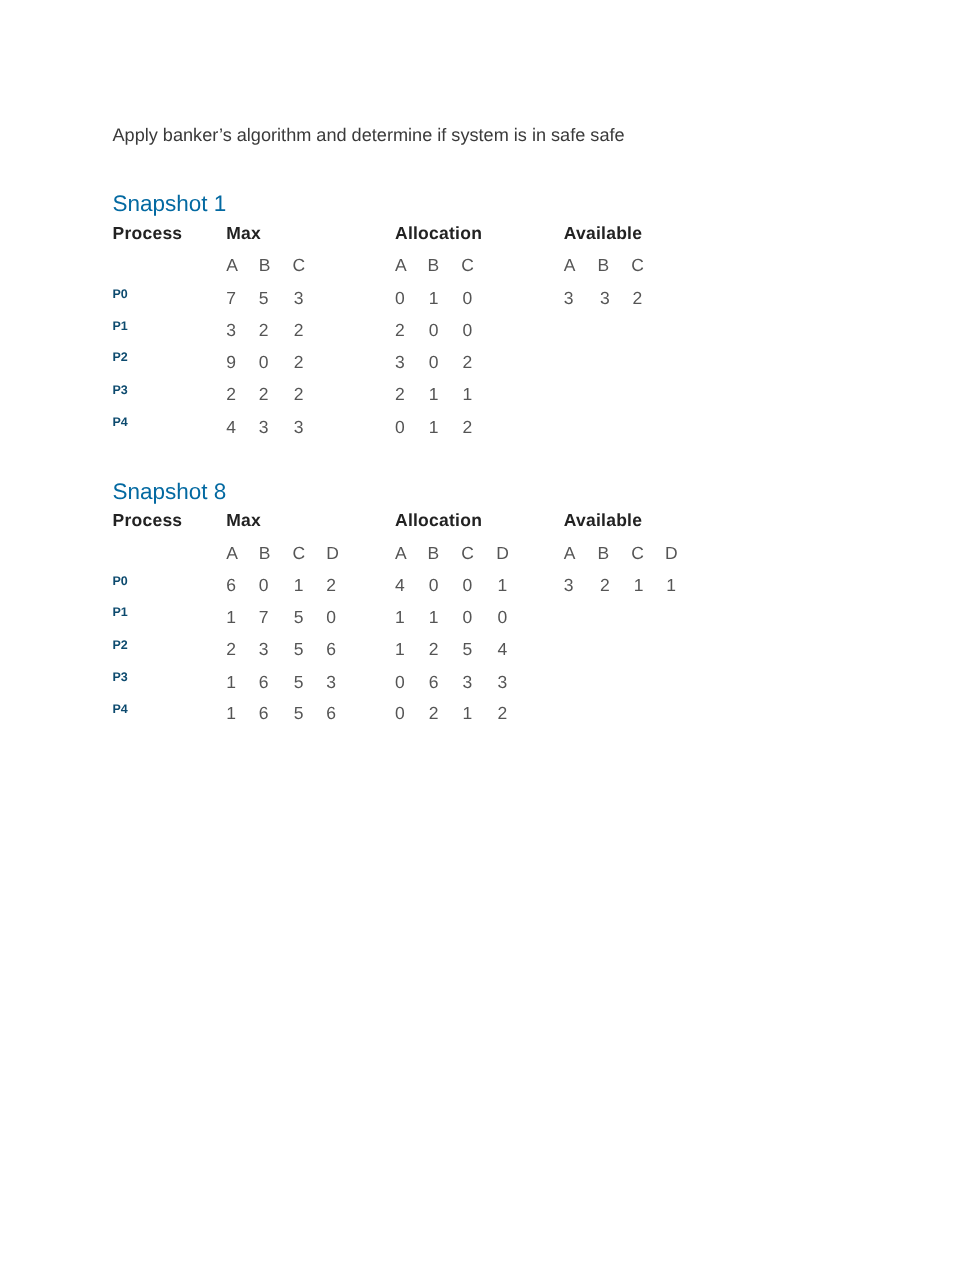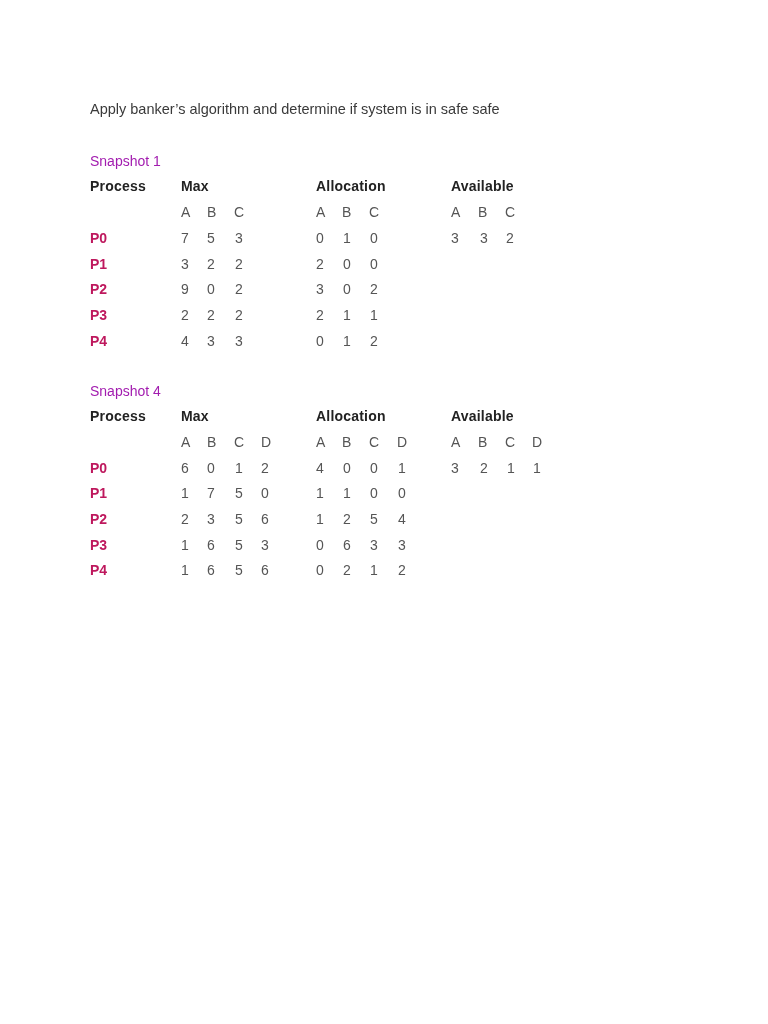--- a/index.html
+++ b/index.html
@@ -2,24 +2,24 @@
 <html><head>
 <meta charset="utf-8">
 <style>
   html, body { margin: 0; padding: 0; }
   body {
     width: 768px; height: 1024px; background: #ffffff; position: relative;
     font-family: "Liberation Sans", sans-serif; color: #333333; overflow: hidden;
   }
   .abs { position: absolute; white-space: nowrap; line-height: 1; }
   .title { left: 90px; top: 102px; font-size: 14.5px; color: #3a3a3a; }
-  .snap-label { font-size: 14px; color: #a21caf; text-align: right; }
+  .snap-label { font-size: 18px; color: #0369a1; text-align: right; }
   .hdr { font-size: 14px; font-weight: bold; color: #222222; letter-spacing: 0.2px; }
   .sub { font-size: 14px; color: #555555; }
-  .proc { font-size: 14px; font-weight: bold; color: #be185d; }
+  .proc { font-size: 10px; font-weight: bold; color: #0c4a6e; }
   .val { font-size: 14px; color: #555555; }
   .snapshot { position: absolute; left: 0; width: 768px; }
 </style>
 </head>
 <body>
 
 <div class="abs title">Apply banker’s algorithm and determine if system is in safe safe</div>
 
 <div class="snapshot" style="top:154px;">
   <div class="abs snap-label" style="left:90px; top:0px;">Snapshot 1</div>
@@ -83,21 +83,21 @@
     <div class="abs val" style="left:181px; top:180px;">4</div>
     <div class="abs val" style="left:207px; top:180px;">3</div>
     <div class="abs val" style="left:235px; top:180px;">3</div>
     <div class="abs val" style="left:316px; top:180px;">0</div>
     <div class="abs val" style="left:343px; top:180px;">1</div>
     <div class="abs val" style="left:370px; top:180px;">2</div>
   </div>
 </div>
 
 <div class="snapshot" style="top:384px;">
-  <div class="abs snap-label" style="left:90px; top:0px;">Snapshot 4</div>
+  <div class="abs snap-label" style="left:90px; top:0px;">Snapshot 8</div>
 
   <div class="abs hdr" style="left:90px; top:25px;">Process</div>
   <div class="abs hdr" style="left:181px; top:25px;">Max</div>
   <div class="abs hdr" style="left:316px; top:25px;">Allocation</div>
   <div class="abs hdr" style="left:451px; top:25px;">Available</div>
 
   <div class="abs sub" style="left:181px; top:51px;">A</div>
   <div class="abs sub" style="left:207px; top:51px;">B</div>
   <div class="abs sub" style="left:234px; top:51px;">C</div>
   <div class="abs sub" style="left:261px; top:51px;">D</div>

